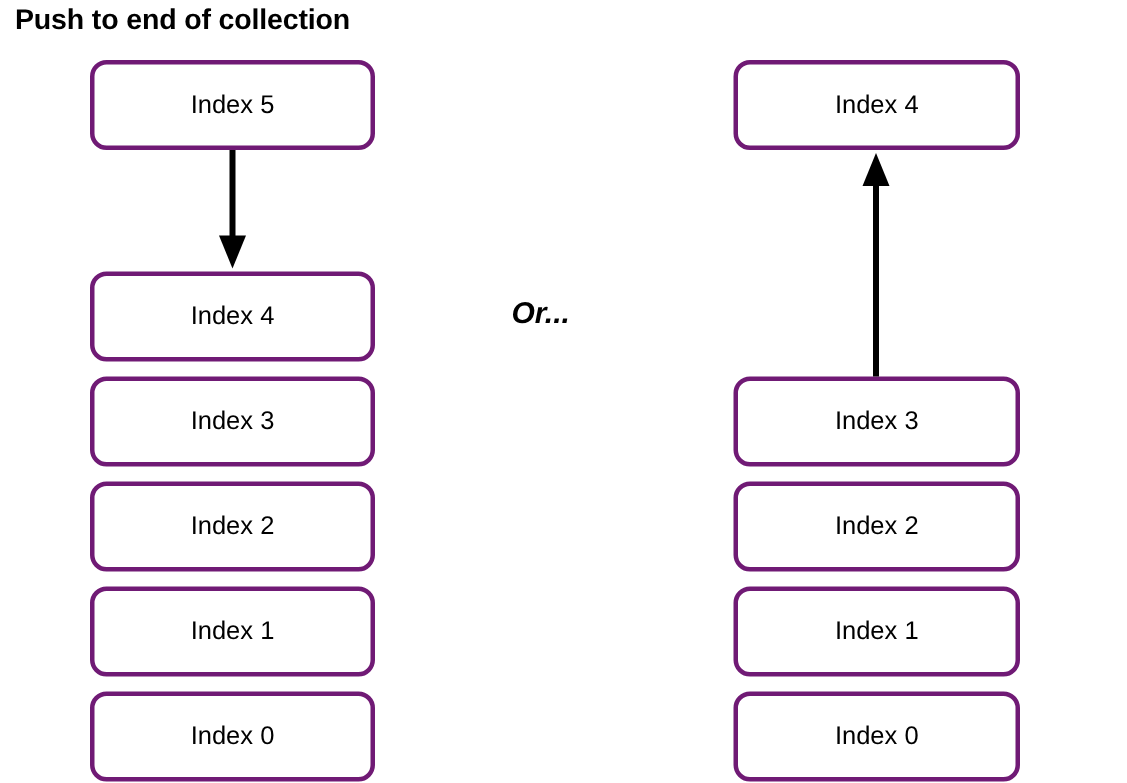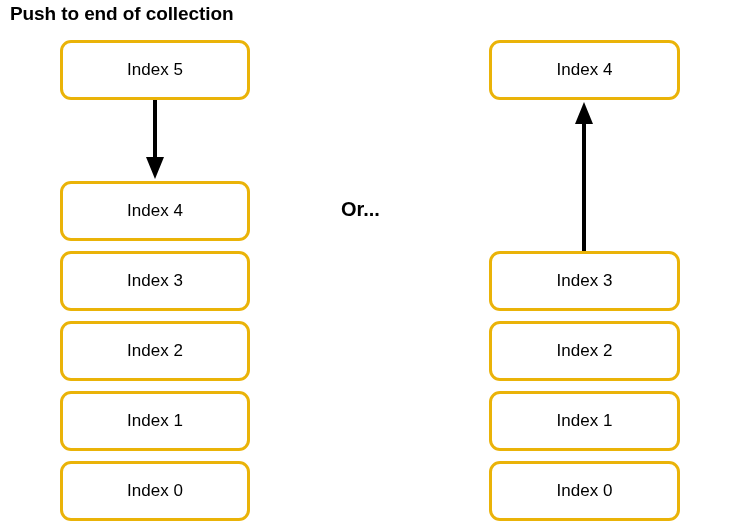--- a/index.html
+++ b/index.html
@@ -36,26 +36,27 @@
 
   .or-label {
     position: absolute;
     left: 341px;
     top: 197px;
     font-size: 20px;
     font-weight: bold;
     line-height: 24px;
     white-space: nowrap;
     color: #000000;
+    font-style: italic;
   }
 
   .node-box {
     position: absolute;
     box-sizing: border-box;
-    border: 3px solid #eab308;
+    border: 3px solid #701a75;
     border-radius: 11px;
     background: #ffffff;
     display: flex;
     align-items: center;
     justify-content: center;
   }
   .node-label {
     font-size: 17px;
     font-weight: normal;
     line-height: 20px;

